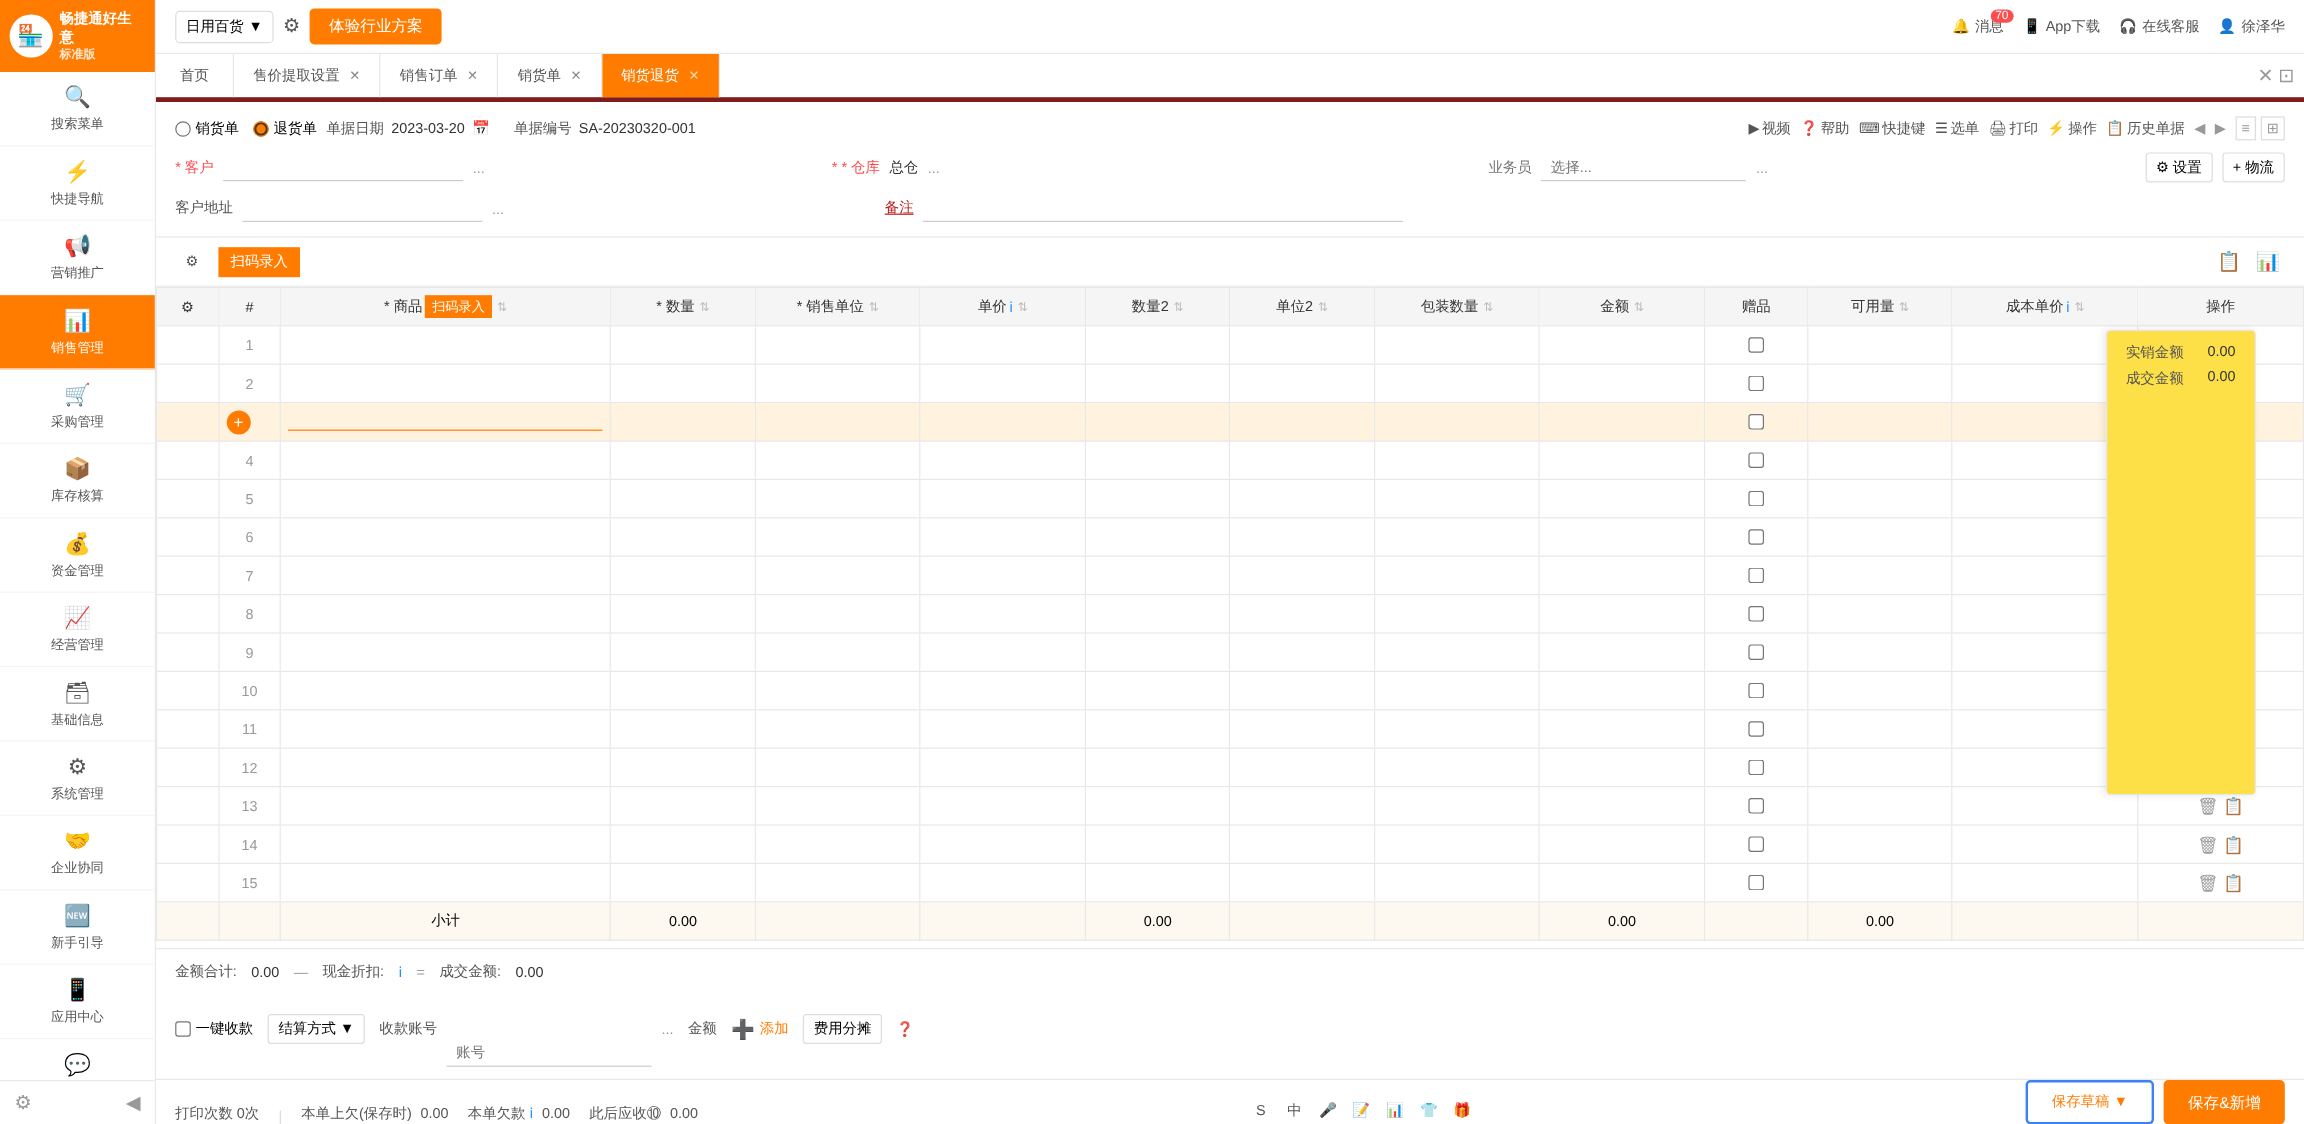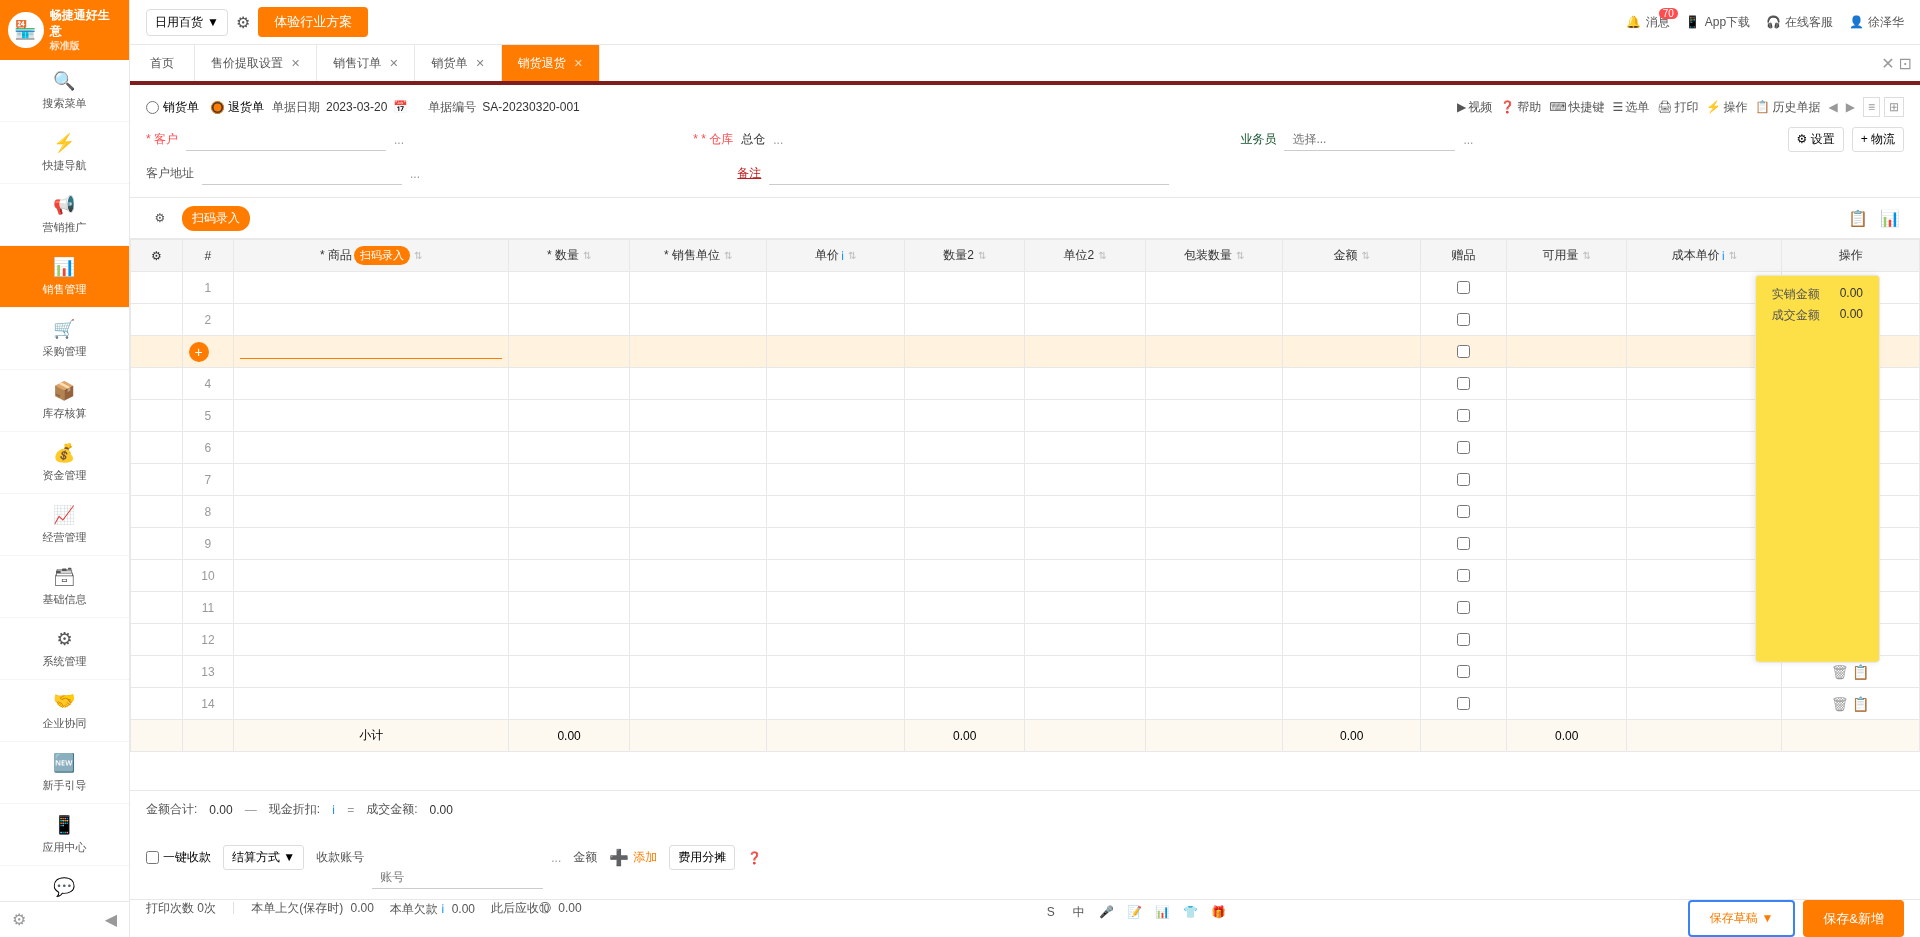--- a/index.html
+++ b/index.html
@@ -58,21 +58,21 @@
 
     .field-group { display: flex; align-items: center; gap: 8px; }
     .field-label { color: #ff4d4f; }
     .field-label::before { content: '* '; }
     .field-input { border: none; border-bottom: 1px solid #ccc; padding: 4px 8px; min-width: 180px; outline: none; color: #333; background: transparent; }
     .field-ellipsis { color: #999; cursor: pointer; }
 
     
     .table-toolbar { background: #fff; padding: 6px 16px; display: flex; align-items: center; gap: 8px; border-bottom: 1px solid #e8e8e8; }
     .settings-icon-btn { display: flex; align-items: center; justify-content: center; width: 28px; height: 28px; cursor: pointer; color: #555; }
-    .scan-btn { background: #ff7c00; color: #fff; border: none; border-radius: 12px; padding: 4px 10px; cursor: pointer; font-size: 12px; }
+    .scan-btn { background: #ff7c00; color: #fff; border: none; border-radius: 0; padding: 4px 10px; cursor: pointer; font-size: 12px; }
     .right-panel-icons { margin-left: auto; display: flex; gap: 4px; }
 
     
     .table-container { flex: 1; overflow: auto; background: #fff; }
     .data-table { width: 100%; border-collapse: collapse; table-layout: fixed; }
     .data-table th { background: #f5f5f5; border: 1px solid #e8e8e8; padding: 6px 8px; text-align: center; font-weight: 500; color: #333; white-space: nowrap; position: sticky; top: 0; z-index: 10; }
     .data-table td { border: 1px solid #e8e8e8; padding: 4px 6px; text-align: center; height: 32px; }
     .data-table tr.active-row td { background: #fff3e0; }
     .row-num { color: #999; width: 30px; }
     .col-product { width: 160px; }
@@ -108,21 +108,21 @@
     .btn-save-draft { background: #fff; border: 2px solid #3b82f6; color: #ff7c00; border-radius: 4px; padding: 8px 20px; cursor: pointer; font-size: 13px; }
     .btn-save-new { background: #ff7c00; color: #fff; border: none; border-radius: 4px; padding: 8px 20px; cursor: pointer; font-size: 13px; }
 
     
     .right-summary { position: fixed; right: 0; top: 50%; transform: translateY(-50%); background: #fff; border: 1px solid #e8e8e8; border-radius: 4px 0 0 4px; padding: 8px 12px; box-shadow: -2px 0 6px rgba(0,0,0,0.08); }
     .summary-item { display: flex; justify-content: space-between; gap: 20px; margin-bottom: 4px; }
     .summary-label { color: #555; }
     .summary-value { color: #333; font-weight: 500; }
 
     
-    .status-bar { height: 38px; background: #fff; border-top: 1px solid #e8e8e8; display: flex; align-items: flex-start; padding: 0 16px; gap: 16px; }
+    .status-bar { height: 38px; background: #fff; border-top: 1px solid #e8e8e8; display: flex; align-items: flex-end; padding: 0 16px; gap: 16px; }
     .status-item { color: #555; font-size: 12px; }
     .status-divider { color: #ddd; }
     .footer-toolbar { display: flex; gap: 4px; margin-left: auto; }
     .footer-tool-btn { width: 24px; height: 24px; display: flex; align-items: center; justify-content: center; border-radius: 3px; cursor: pointer; font-size: 12px; color: #555; }
 
     .info-icon { color: #1890ff; cursor: pointer; font-size: 12px; }
     .sortable-icon { color: #bbb; cursor: pointer; font-size: 10px; margin-left: 2px; }
 
     
     ::-webkit-scrollbar { width: 6px; height: 6px; }
@@ -339,21 +339,21 @@
           <span class="field-label" style="color:#ff4d4f;white-space:nowrap;">客户</span>
           <input class="field-input" placeholder="" style="min-width: 200px;">
           <span class="field-ellipsis">...</span>
         </div>
         <div class="field-group" style="flex:1;">
           <span class="field-label" style="color:#ff4d4f;white-space:nowrap;">* 仓库</span>
           <span style="color:#333;">总仓</span>
           <span class="field-ellipsis">...</span>
         </div>
         <div class="field-group" style="flex:1;">
-          <span style="color:#14532d;white-space:nowrap;">业务员</span>
+          <span style="color:#737373;white-space:nowrap;">业务员</span>
           <input class="field-input" placeholder="选择..." style="min-width: 120px;">
           <span class="field-ellipsis">...</span>
         </div>
         <div class="form-actions-right">
           <div class="action-btn-sm">⚙ 设置</div>
           <div class="action-btn-sm">+ 物流</div>
         </div>
       </div>
       <div class="form-row">
         <div class="field-group" style="flex:1;">
@@ -798,20 +798,47 @@
       </td>
       <td></td>
       <td></td>
       <td>
         <div class="table-row-ops">
           <span class="op-btn">🗑</span>
           <span class="op-btn">📋</span>
         </div>
       </td>
     </tr>
+              <tr>
+      <td></td>
+      <td class="row-num">15</td>
+      <td>
+        
+      </td>
+      <td></td>
+      <td></td>
+      <td></td>
+      <td></td>
+      <td></td>
+      <td></td>
+      <td></td>
+      <td>
+        <div class="checkbox-cell">
+                    <input type="checkbox" style="">
+                  </div>
+      </td>
+      <td></td>
+      <td></td>
+      <td>
+        <div class="table-row-ops">
+          <span class="op-btn">🗑</span>
+          <span class="op-btn">📋</span>
+        </div>
+      </td>
+    </tr>
               <tr class="subtotal-row">
     <td></td>
     <td></td>
     <td class="subtotal-label">小计</td>
     <td>0.00</td>
     <td></td>
     <td></td>
     <td>0.00</td>
     <td></td>
     <td></td>

